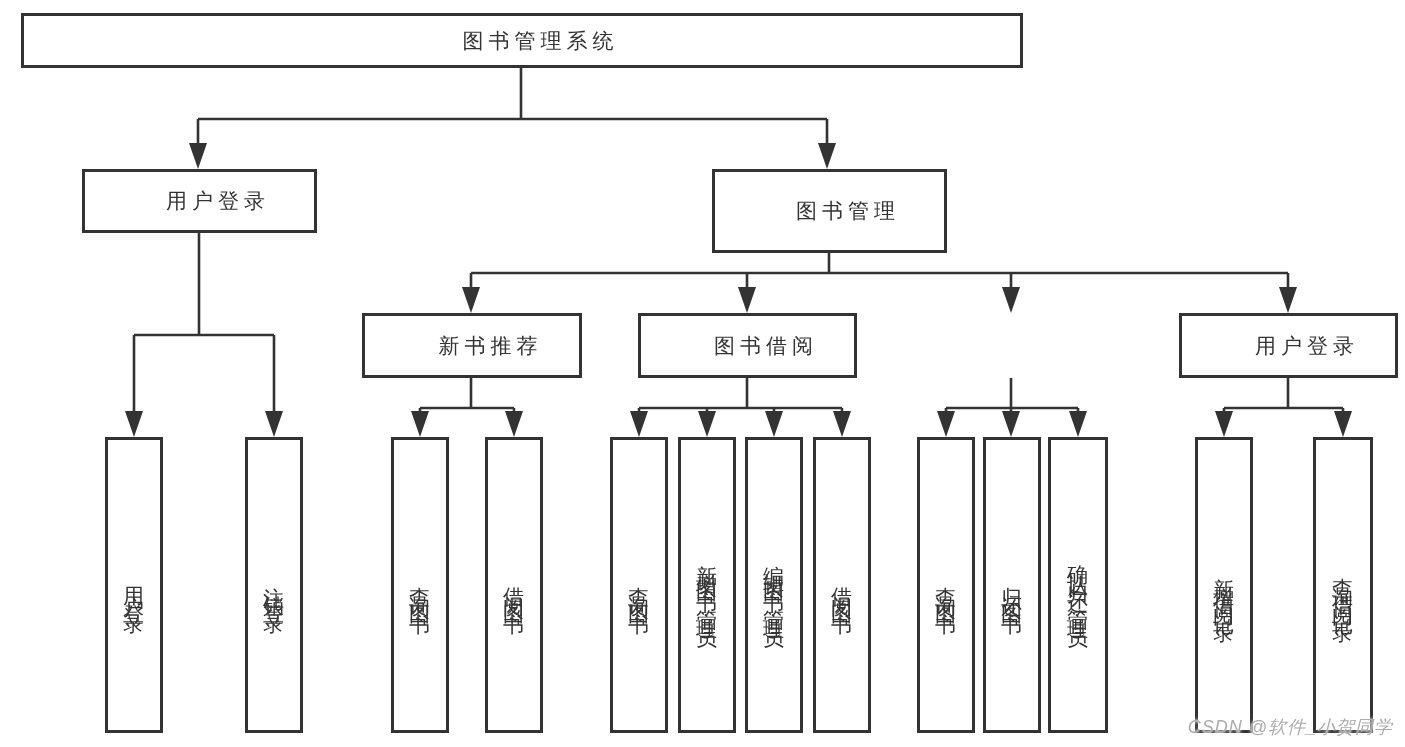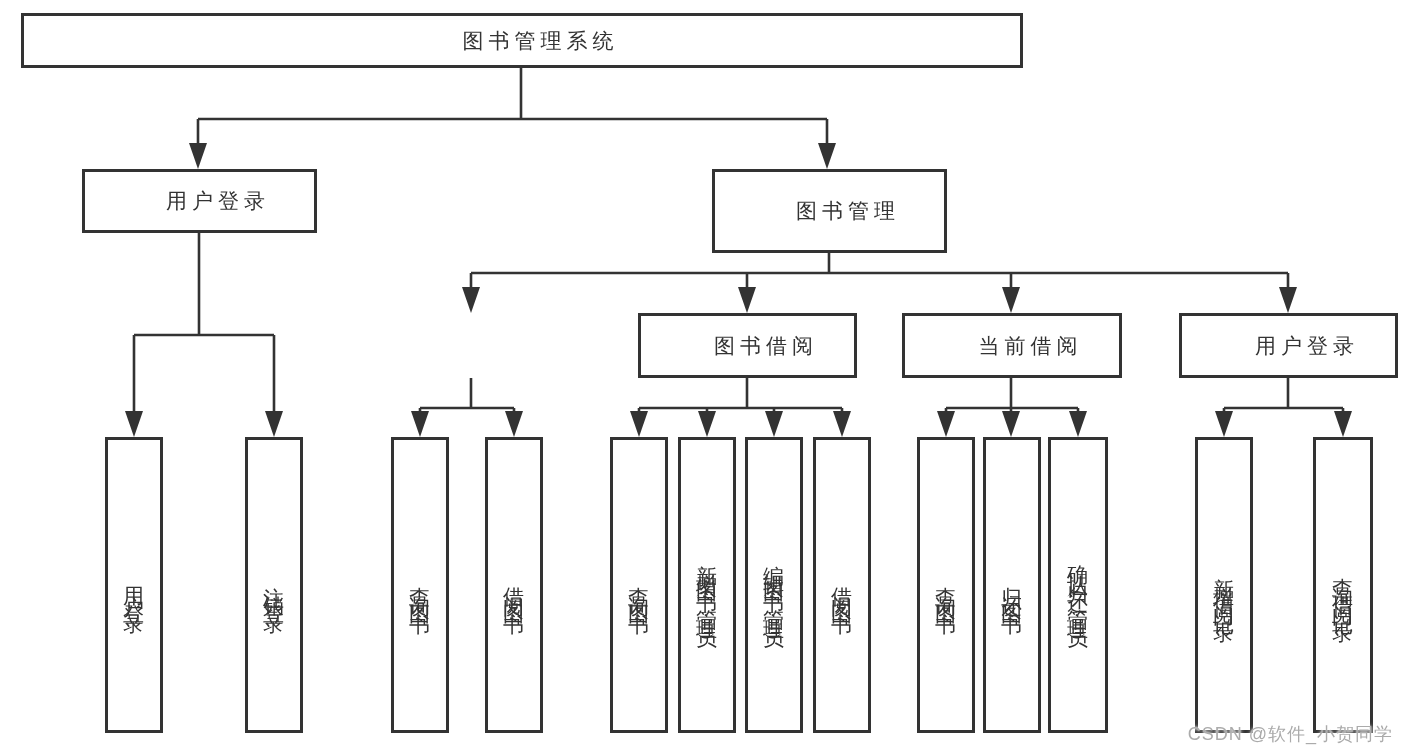--- a/index.html
+++ b/index.html
@@ -39,27 +39,28 @@
     writing-mode:vertical-rl;
     text-orientation:mixed;
     font-size:21px;
     letter-spacing:9px;
     line-height:1;
     padding-top:6px;
   }
   .watermark{
     position:absolute;
     right:12px;
-    bottom:1px;
+    bottom:8px;
     z-index:3;
     font-size:18px;
     color:var(--watermark);
     letter-spacing:1px;
     text-shadow:0 0 2px #ffffff, 0 0 4px #ffffff;
     white-space:nowrap;
+    font-style:italic;
   }
 </style>
 </head>
 <body>
 
 <div class="stage">
 
   <svg width="1405" height="747" viewBox="0 0 1405 747">
     <g stroke="#333333" stroke-width="2.6" fill="none">
 
@@ -98,22 +99,22 @@
       <polygon points="1215,411 1233,411 1224,437"></polygon>
       <polygon points="1334,411 1352,411 1343,437"></polygon>
     </g>
   </svg>
 
   <div class="box h-box" style="left:21px;top:13px;width:1002px;height:55px">图书管理系统</div>
 
   <div class="box h-box" style="left:82px;top:169px;width:235px;height:64px">用户登录</div>
   <div class="box h-box" style="left:712px;top:169px;width:235px;height:84px">图书管理</div>
 
+  <div class="box h-box" style="left:362px;top:313px;width:220px;height:65px">新书推荐</div>
   <div class="box h-box" style="left:638px;top:313px;width:219px;height:65px">图书借阅</div>
-  <div class="box h-box" style="left:902px;top:313px;width:220px;height:65px">当前借阅</div>
   <div class="box h-box" style="left:1179px;top:313px;width:219px;height:65px">用户登录</div>
 
   <div class="box v-box" style="left:105px;top:437px;width:58px;height:296px">用户登录</div>
   <div class="box v-box" style="left:245px;top:437px;width:58px;height:296px">注销登录</div>
 
   <div class="box v-box" style="left:391px;top:437px;width:58px;height:296px">查询图书</div>
   <div class="box v-box" style="left:485px;top:437px;width:58px;height:296px">借阅图书</div>
 
   <div class="box v-box" style="left:610px;top:437px;width:58px;height:296px">查询图书</div>
   <div class="box v-box" style="left:678px;top:437px;width:58px;height:296px">新增图书（管理员）</div>

